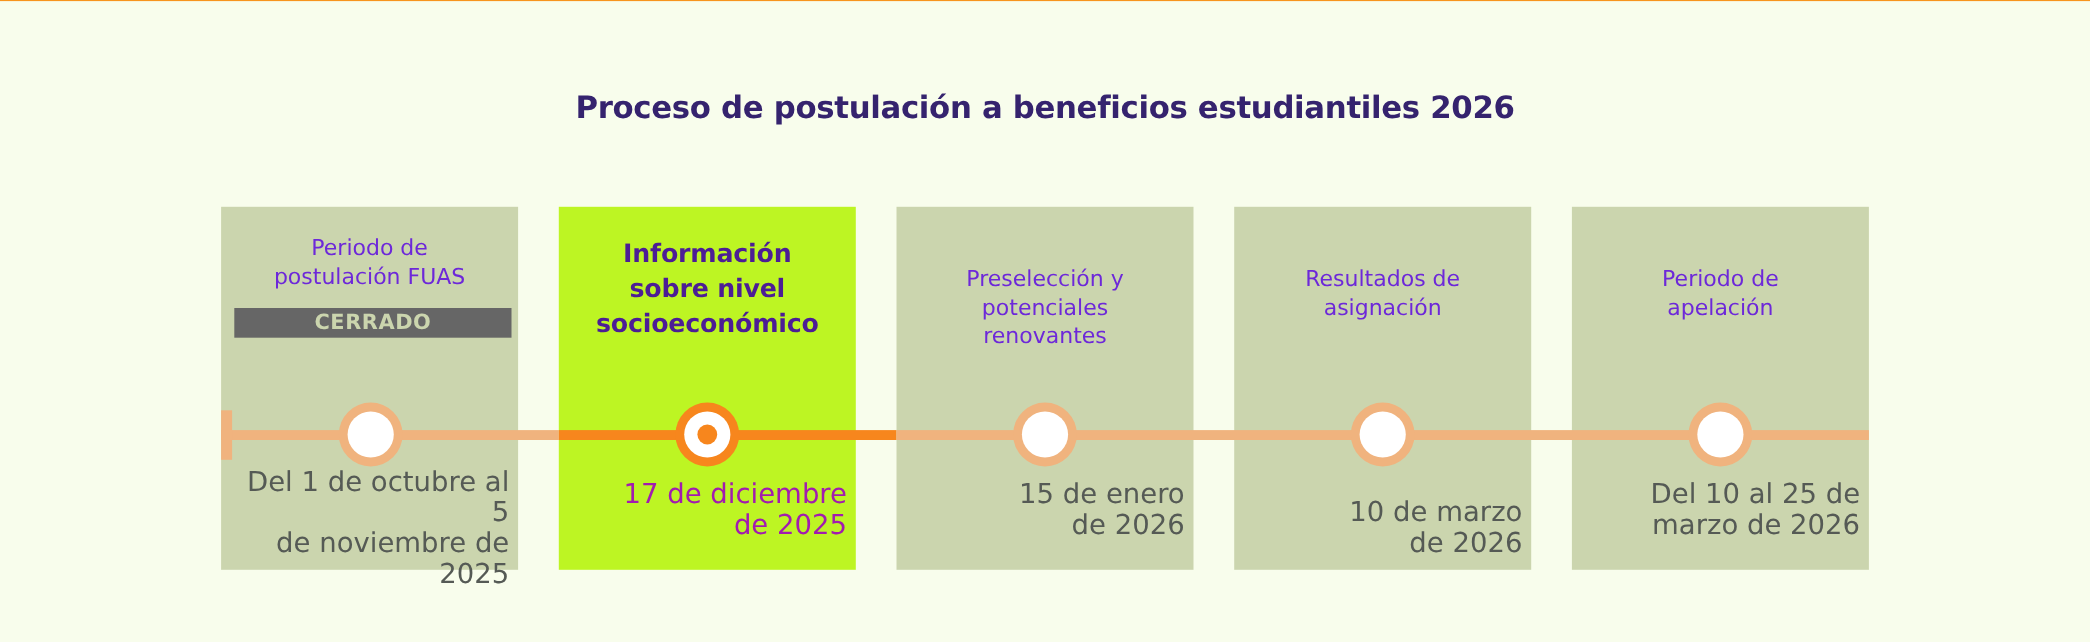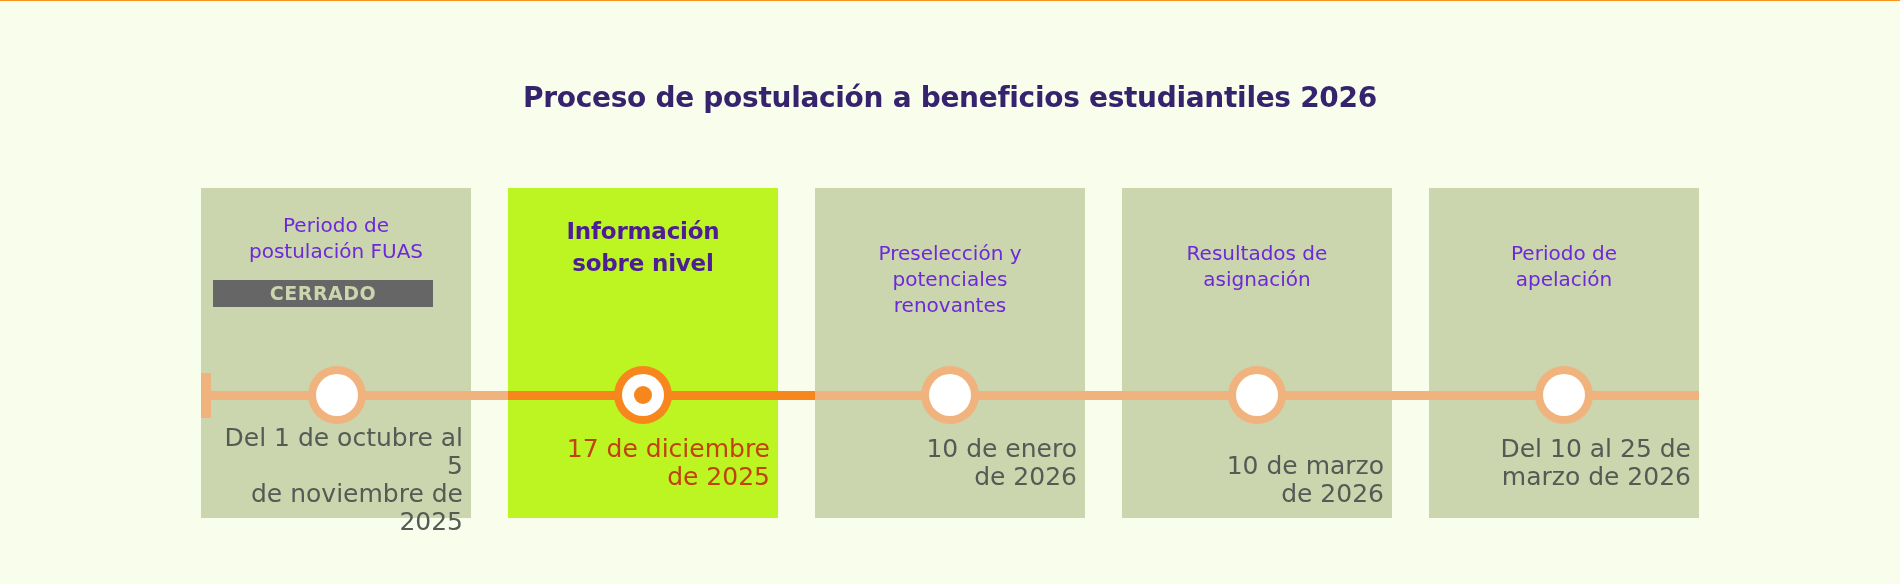--- a/index.html
+++ b/index.html
@@ -53,40 +53,40 @@
       color: #4c1d95;
       font-weight: bold;
       font-size: 23px;
       line-height: 32px;
       letter-spacing: -0.2px;
     }
     .badge {
       position: absolute;
       left: 12px;
       top: 92px;
-      width: 220px;
+      width: 252px;
       height: 27px;
       background: #666666;
       color: #cbd5ae;
       font-weight: bold;
       font-size: 19px;
       line-height: 27px;
       text-align: center;
       letter-spacing: 0.5px;
     }
     .step-date {
       position: absolute;
       left: 8px; right: 8px;
       text-align: right;
       color: #555a55;
       font-size: 25px;
       line-height: 28px;
     }
     .step.active .step-date {
-      color: #c2410c;
+      color: #a21caf;
     }
     .timeline-line {
       position: absolute;
       top: 391px;
       height: 9px;
       background: #f0b37e;
     }
     .timeline-line.active {
       background: #f7861d;
     }
@@ -142,35 +142,36 @@
     <div>Del 1 de octubre al 5</div>
     <div>de noviembre de</div>
     <div>2025</div>
   </div>
 </div>
 
 <div class="step active" style="left:508px;">
   <div class="step-title" style="top:27px;">
     <div>Información</div>
     <div>sobre nivel</div>
+    <div>socioeconómico</div>
   </div>
   <div class="step-date" style="top:247px;">
     <div>17 de diciembre</div>
     <div>de 2025</div>
   </div>
 </div>
 
 <div class="step" style="left:815px;">
   <div class="step-title" style="top:52px;">
     <div>Preselección y</div>
     <div>potenciales</div>
     <div>renovantes</div>
   </div>
   <div class="step-date" style="top:247px;">
-    <div>10 de enero</div>
+    <div>15 de enero</div>
     <div>de 2026</div>
   </div>
 </div>
 
 <div class="step" style="left:1122px;">
   <div class="step-title" style="top:52px;">
     <div>Resultados de</div>
     <div>asignación</div>
   </div>
   <div class="step-date" style="top:237px;margin-top:27px;">

